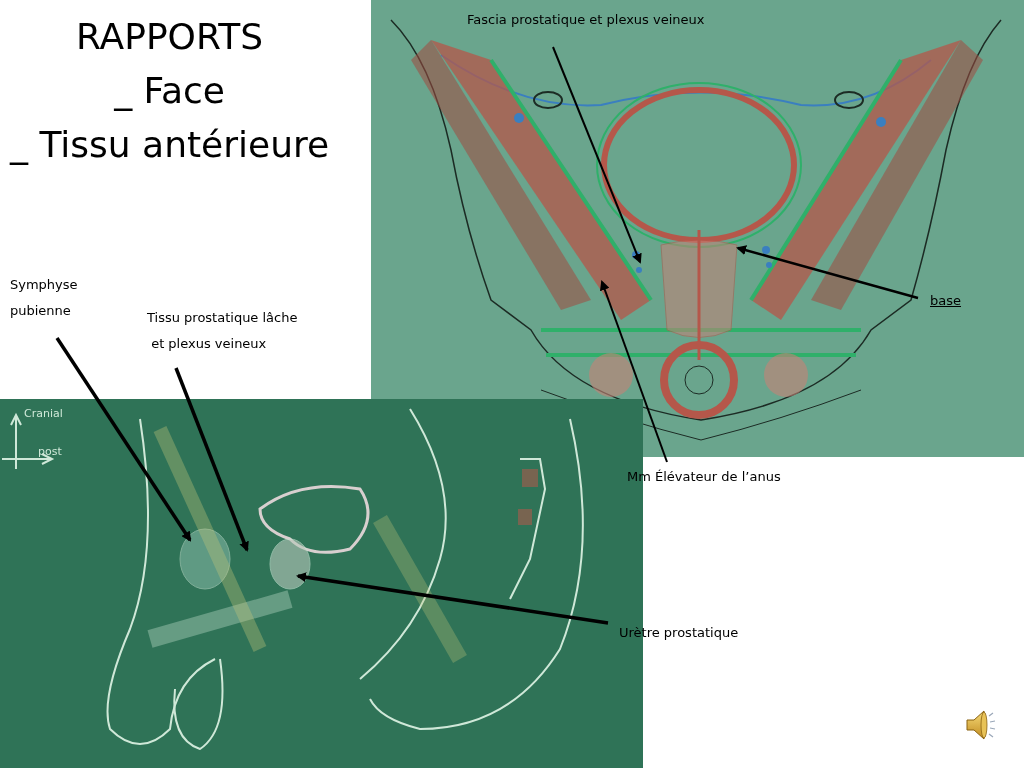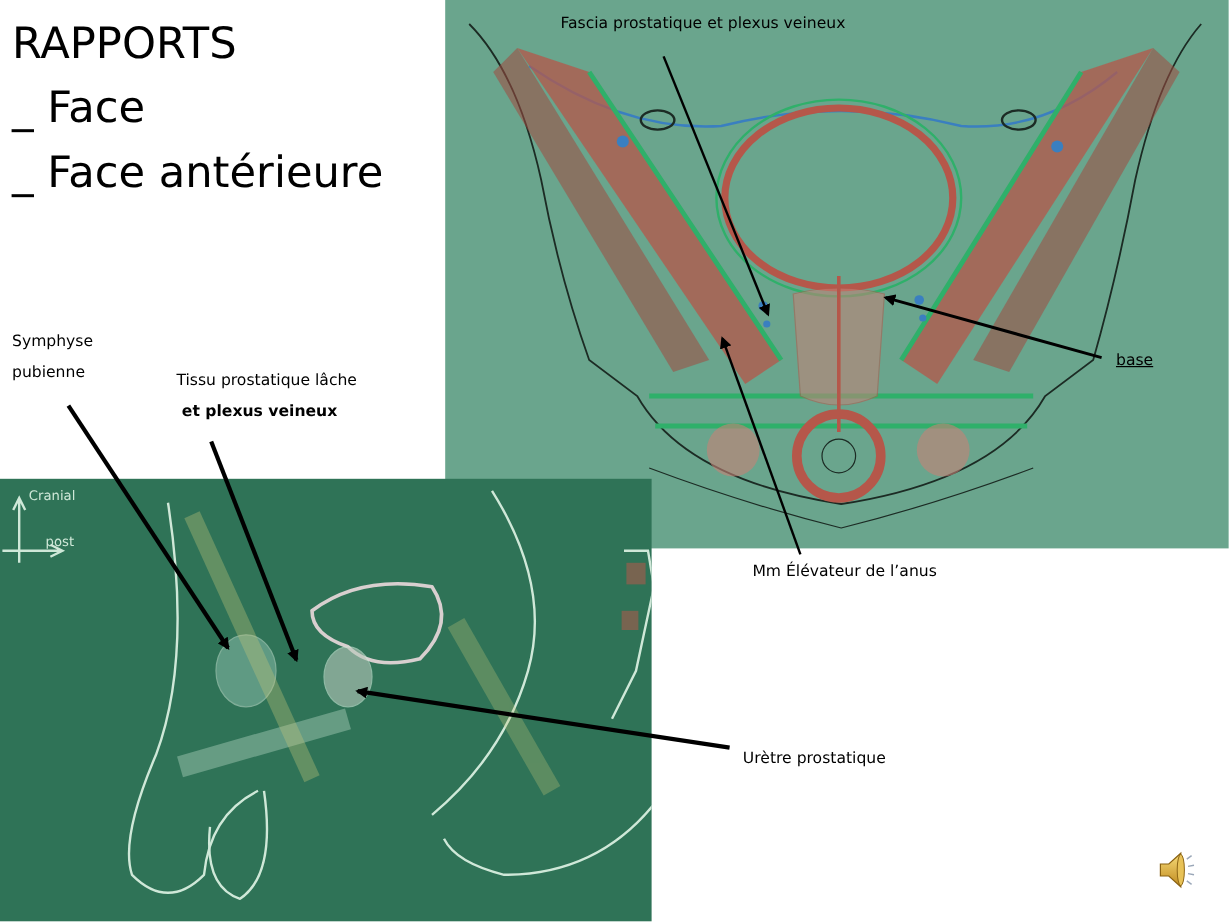--- a/index.html
+++ b/index.html
@@ -1,33 +1,33 @@
 <!DOCTYPE html>
 <html><head>
 <meta charset="utf-8">
 <style>
   html, body { margin:0; padding:0; }
   body { width:1024px; height:768px; position:relative; overflow:hidden; background:#ffffff; font-family:"DejaVu Sans", sans-serif; color:#000; }
   .abs { position:absolute; }
   .title-block { left:10px; top:10px; font-size:36px; line-height:54px; }
-  .title-block div { white-space:nowrap; }
+  .title-block div { white-space:nowrap;text-align:center; }
   .label { font-size:13px; line-height:26px; white-space:nowrap; }
   .img-top { left:371px; top:0; width:653px; height:457px; background:#6aa58d; overflow:hidden; }
-  .img-bottom { left:0; top:399px; width:543px; height:369px; background:#2f7357; overflow:hidden; }
+  .img-bottom { left:0; top:399px; width:643px; height:369px; background:#2f7357; overflow:hidden; }
   svg { display:block; }
   .arrows { left:0; top:0; width:1024px; height:768px; pointer-events:none; }
   .speaker { left:964px; top:706px; width:34px; height:38px; cursor:pointer; }
 </style>
 </head>
 <body>
 
 <div class="abs title-block">
   <div>RAPPORTS</div>
   <div>_ Face</div>
-  <div>_ Face antérieure</div>
+  <div>_ Tissu antérieure</div>
 </div>
 
 <div class="abs img-top">
   <svg width="653" height="457" viewBox="0 0 653 457">
 
     <path d="M20 20 Q60 60 80 150 Q95 230 120 300 L160 330 Q200 400 330 420 Q460 400 500 330 L540 300 Q560 230 575 150 Q595 60 630 20" fill="none" stroke="#1c2b24" stroke-width="1.5"></path>
 
     <path d="M70 55 Q150 110 230 105 Q330 80 430 105 Q500 110 560 60" fill="none" stroke="#3a7fc0" stroke-width="2"></path>
 
     <path d="M60 40 L120 60 L280 300 L250 320 Z" fill="#b5574a" opacity="0.75"></path>
@@ -93,21 +93,21 @@
     <rect x="518" y="110" width="14" height="16" fill="#b5574a" opacity="0.55"></rect>
   </svg>
 </div>
 
 <div class="abs label" style="left:10px; top:272px;">
   <div>Symphyse</div>
   <div>pubienne</div>
 </div>
 <div class="abs label" style="left:147px; top:305px;">
   <div>Tissu prostatique lâche</div>
-  <div style="white-space:pre;font-weight:bold;"> et plexus veineux</div>
+  <div style="white-space:pre;"> et plexus veineux</div>
 </div>
 <div class="abs label" style="left:467px; top:7px;">Fascia prostatique et plexus veineux</div>
 <div class="abs label" style="left:930px; top:288px;text-decoration:underline;">base</div>
 <div class="abs label" style="left:627px; top:464px;">Mm Élévateur de l’anus</div>
 <div class="abs label" style="left:619px; top:608px;margin-top:12px;">Urètre prostatique</div>
 
 <svg class="abs arrows" width="1024" height="768" viewBox="0 0 1024 768">
   <defs>
     <marker id="ah" markerWidth="10" markerHeight="10" refX="8" refY="5" orient="auto" markerUnits="userSpaceOnUse">
       <path d="M0 0 L10 5 L0 10 Z" fill="#000"></path>

